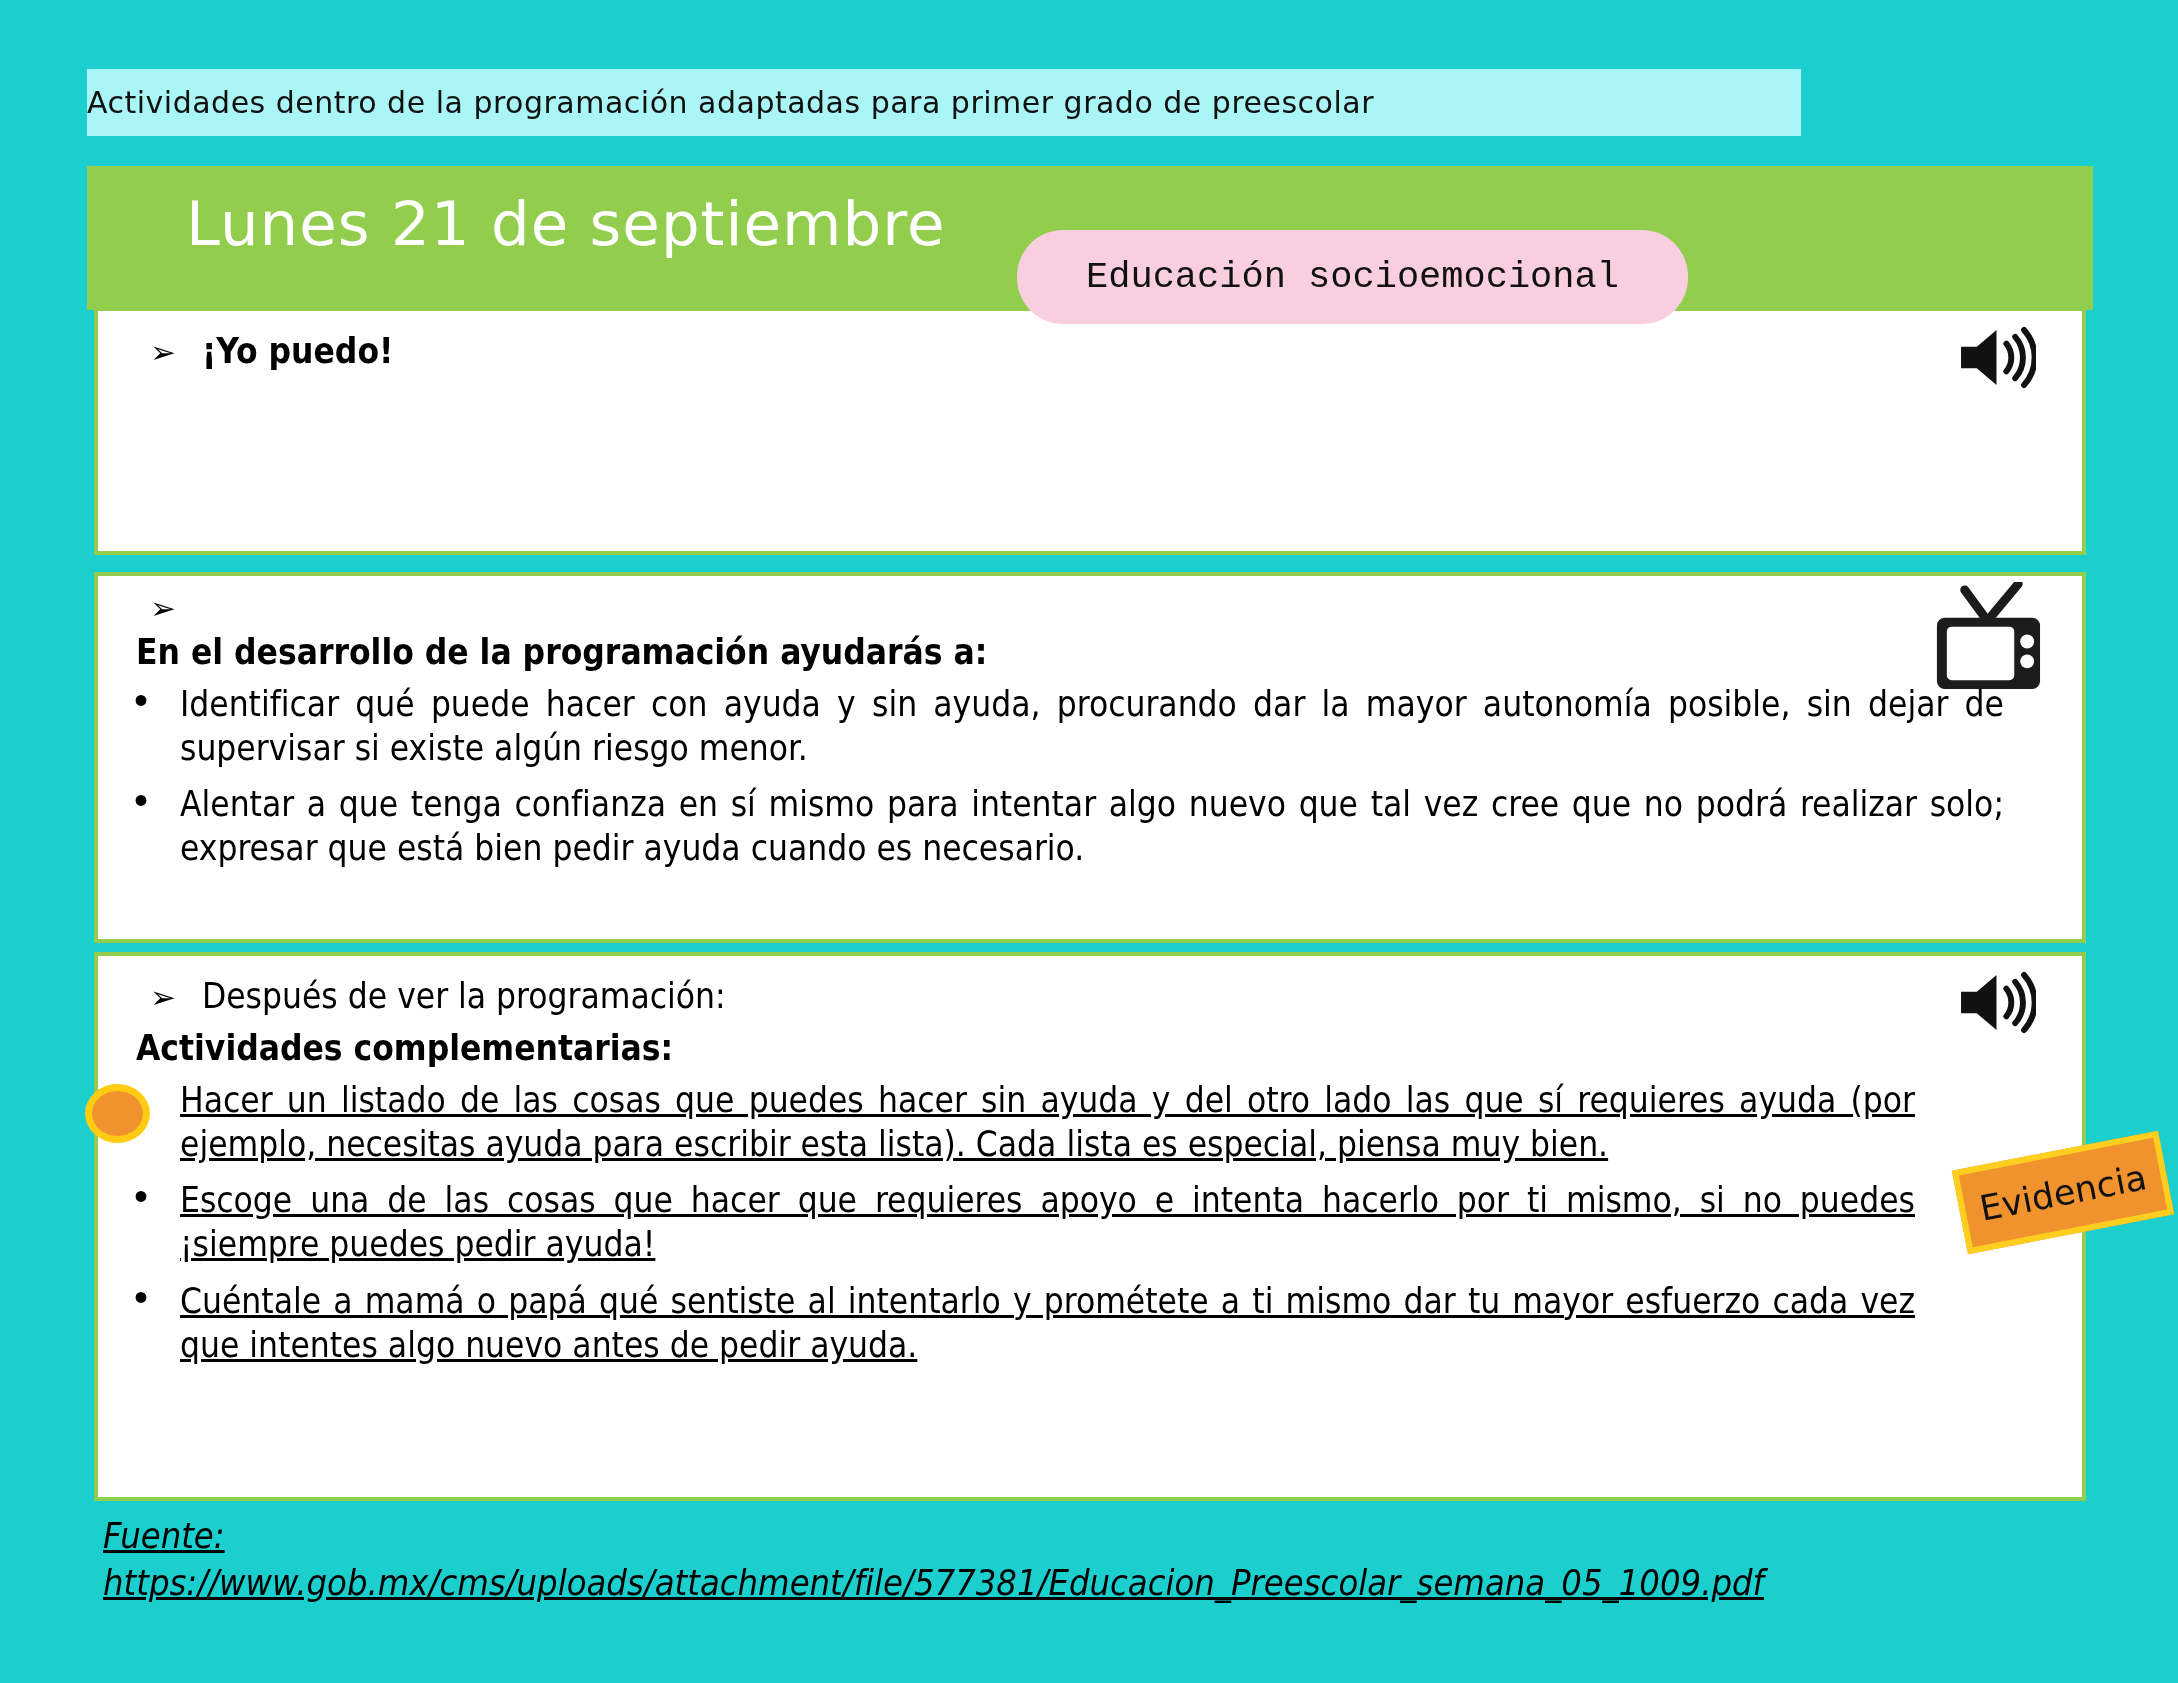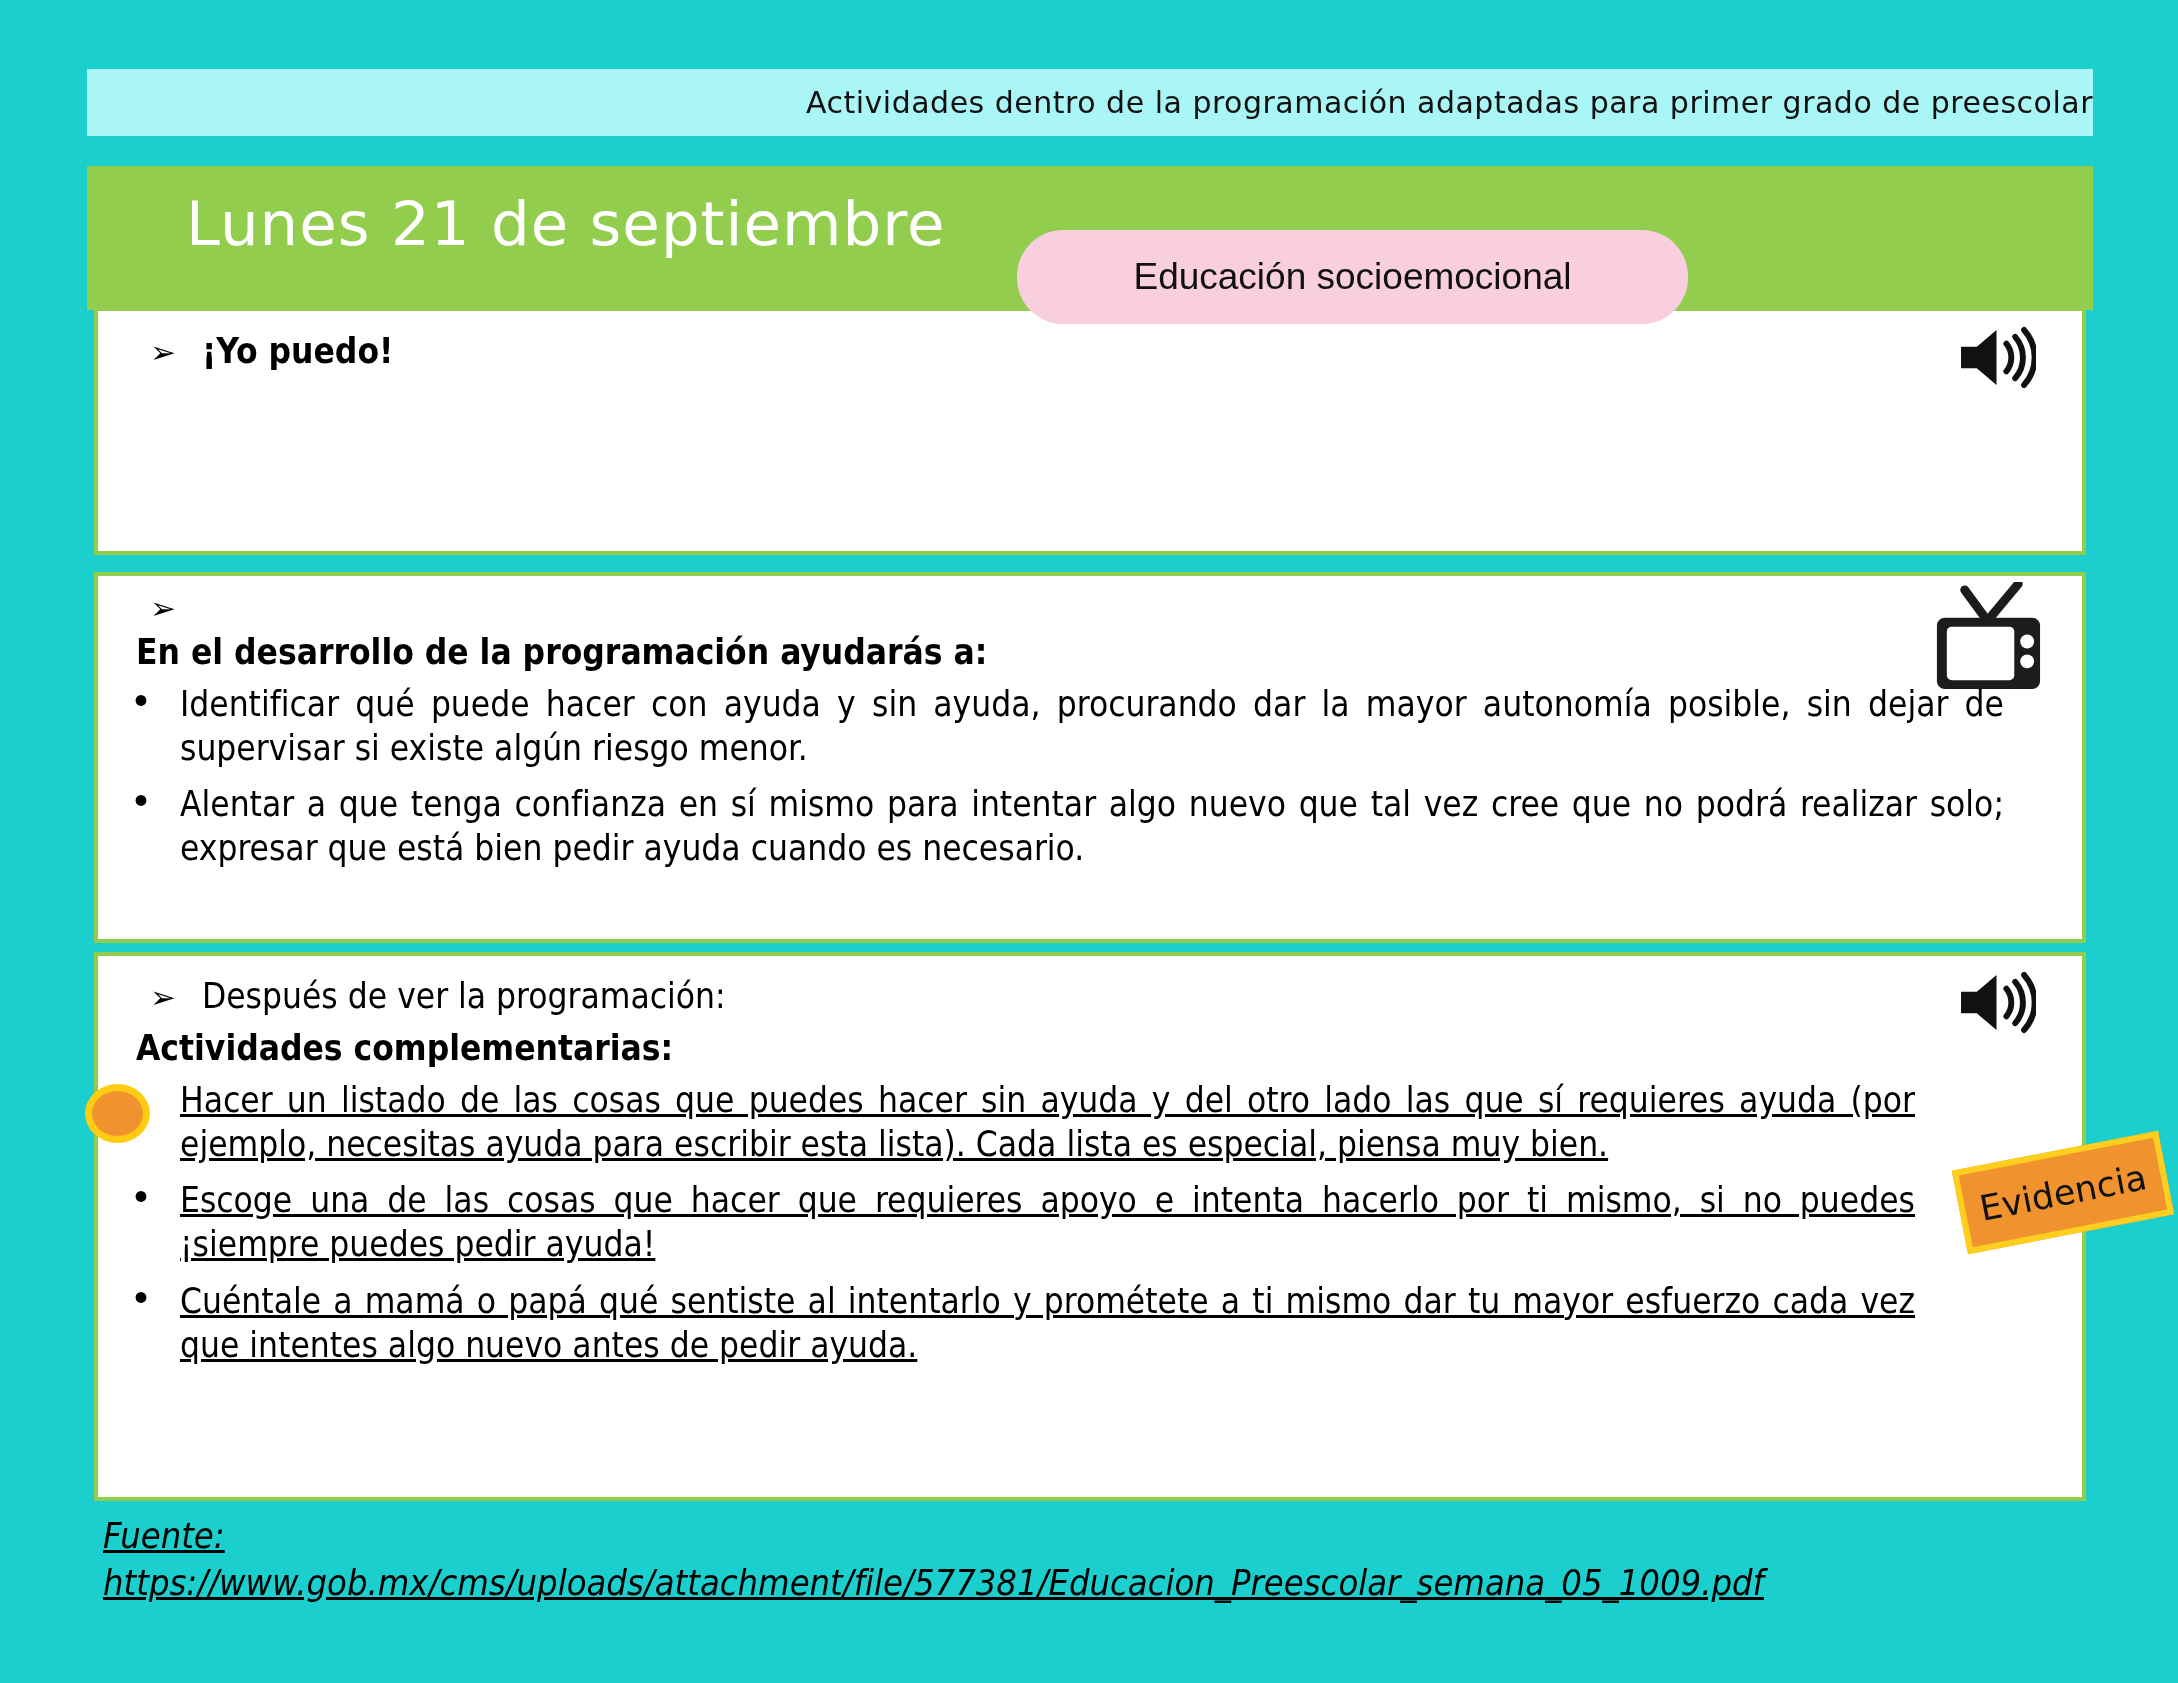--- a/index.html
+++ b/index.html
@@ -15,26 +15,26 @@
     font-family: "Liberation Sans", sans-serif;
     overflow: hidden;
     box-sizing: border-box;
   }
 
   
   .top-banner {
     position: absolute;
     left: 87px;
     top: 69px;
-    width: 2006px;
+    width: 1714px;
     height: 67px;
     background: #aaf6f6;
     display: flex;
     align-items: center;
-    justify-content: flex-end;
+    justify-content: flex-start;
   }
   .top-banner-text {
     font-family: "DejaVu Sans", sans-serif;
     font-size: 30px;
     color: #111;
     letter-spacing: 0.5px;
     white-space: nowrap;
   }
 
   
@@ -64,21 +64,21 @@
     width: 671px;
     height: 94px;
     background: #f9cfe0;
     border-radius: 46px;
     display: flex;
     align-items: center;
     justify-content: center;
     z-index: 6;
   }
   .subject-pill-text {
-    font-family: Liberation Sans, sans-serif;
+    font-family: Liberation Mono, monospace;
     font-size: 37px;
     color: #111;
     white-space: nowrap;
   }
 
   
   .box {
     position: absolute;
     left: 94px;
     width: 1992px;

